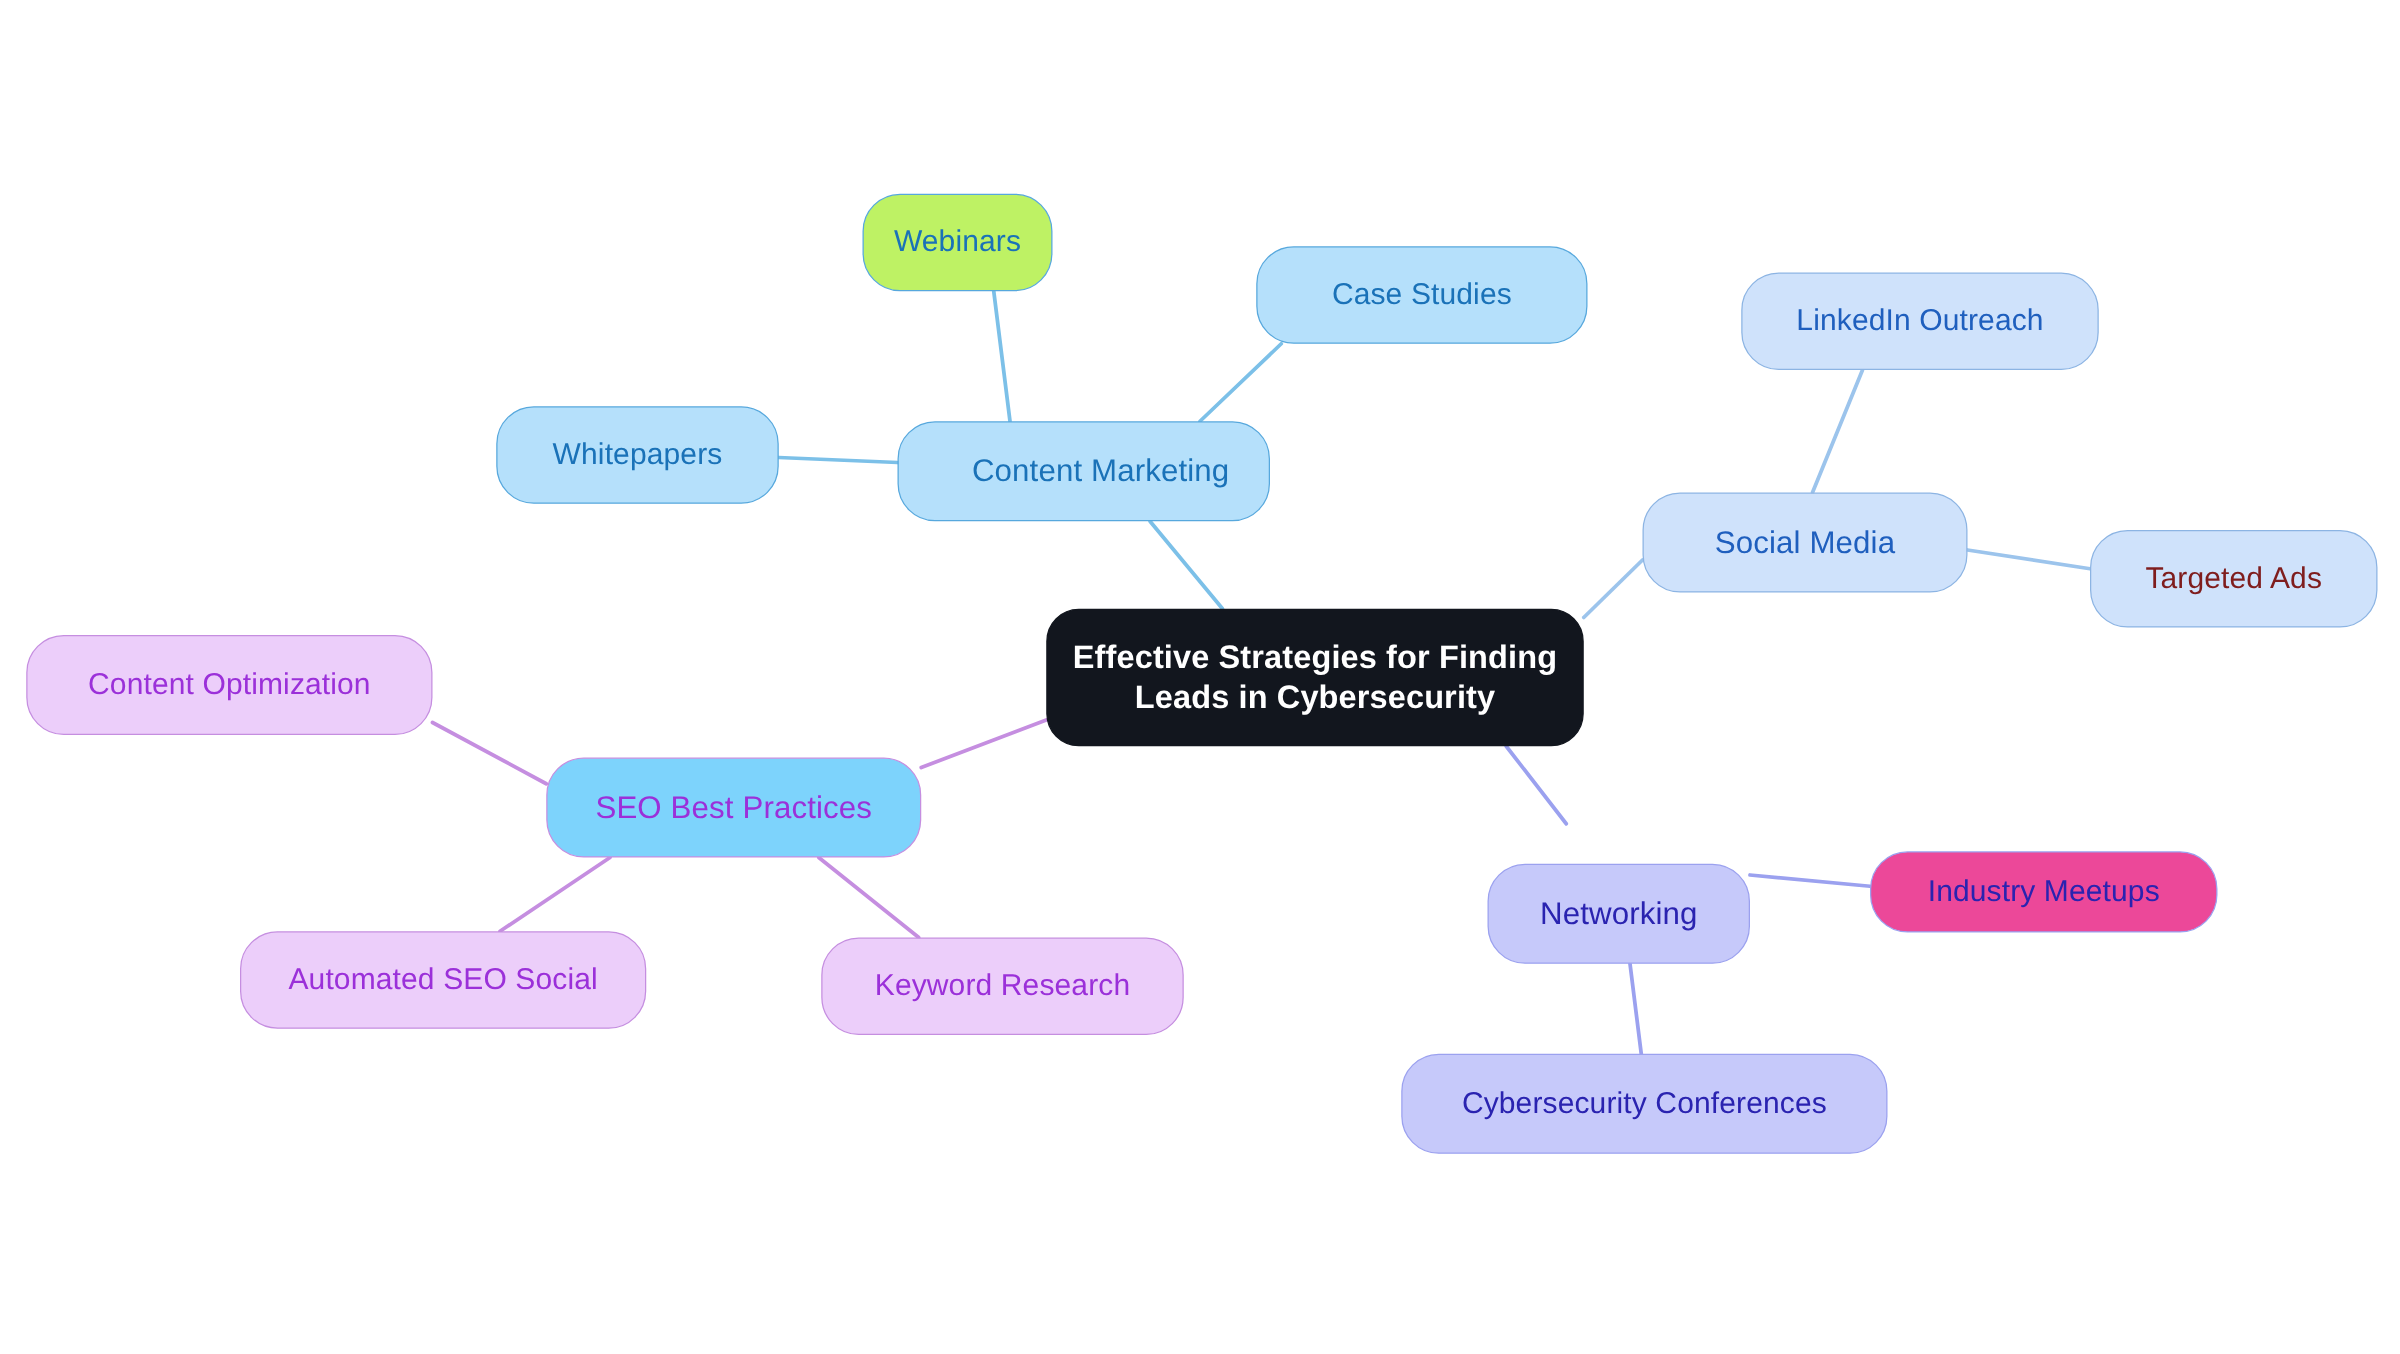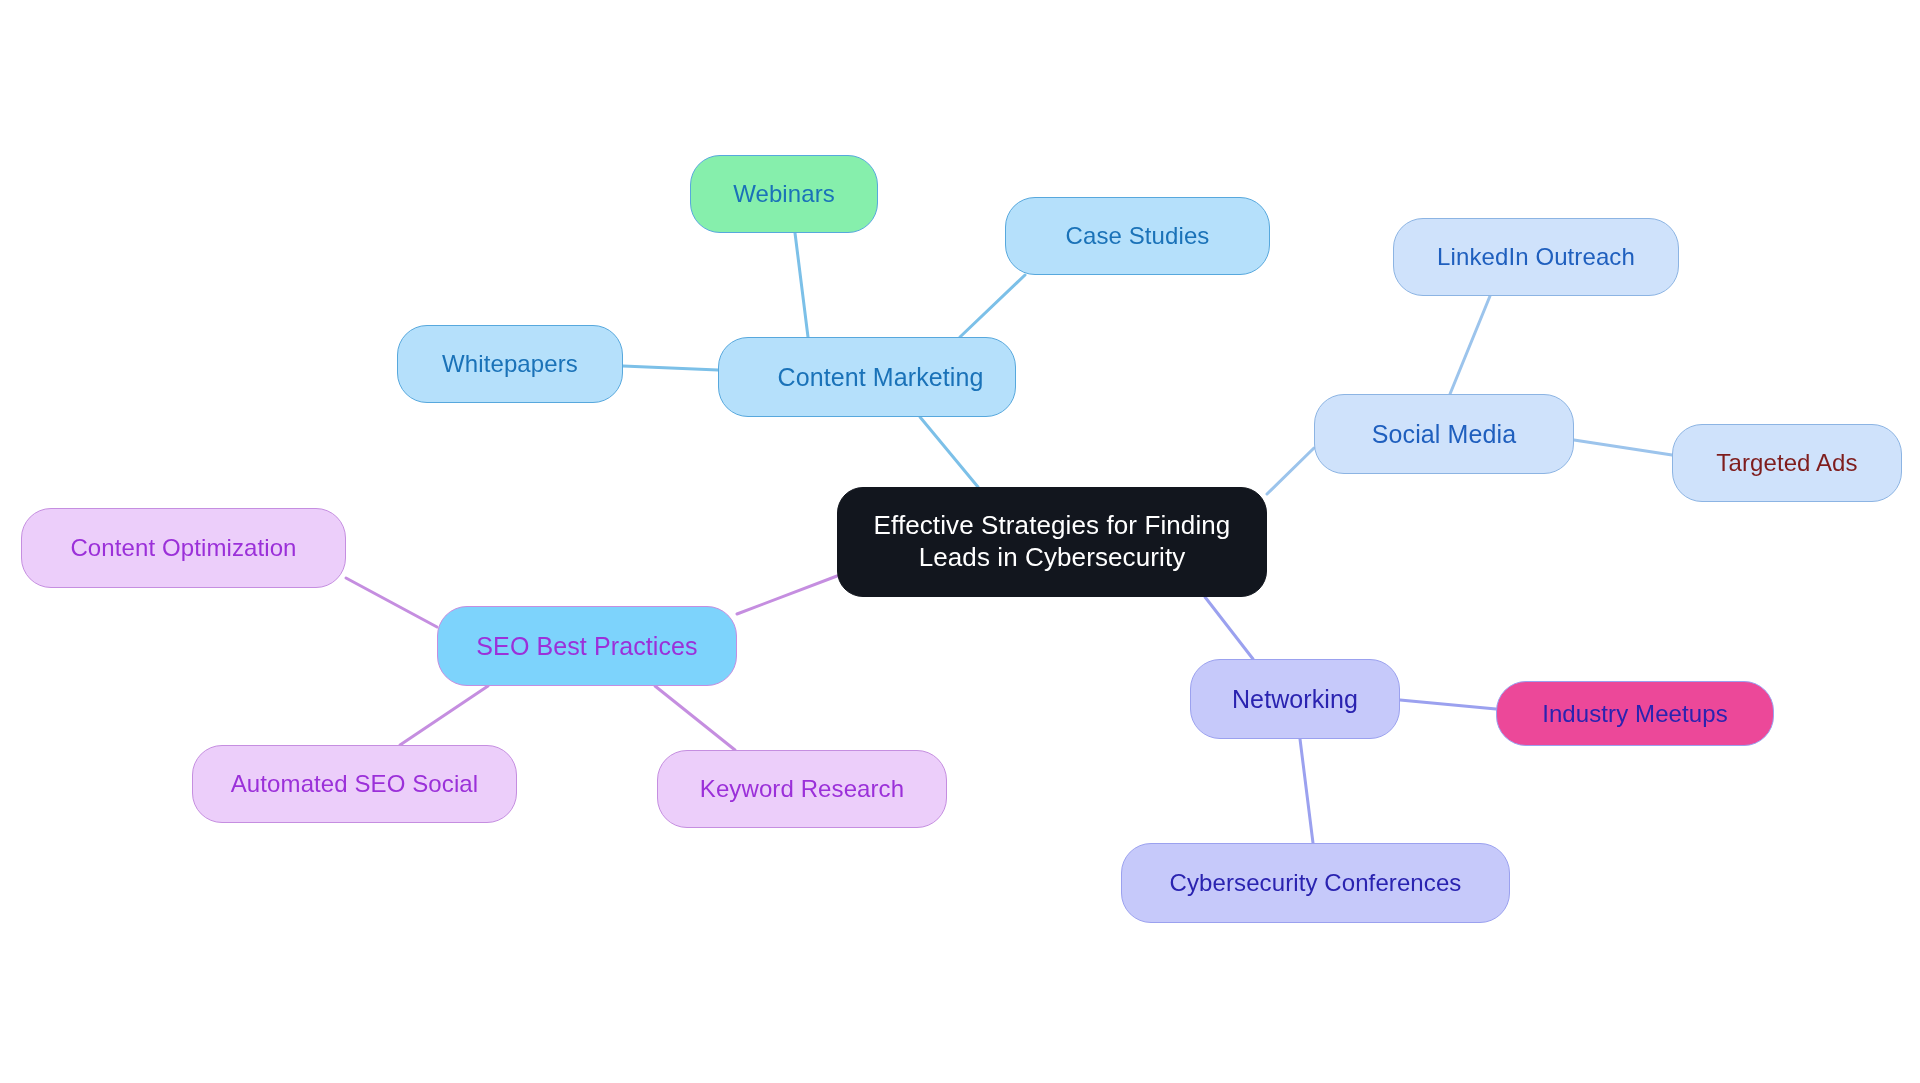--- a/index.html
+++ b/index.html
@@ -38,21 +38,21 @@
     white-space: pre;
     line-height: 1.22;
     letter-spacing: 0.1px;
   }
   .node-root {
     background: #12161e;
     border-color: #12161e;
     color: #ffffff;
     border-radius: 26px;
     font-size: 26px;
-    font-weight: 400;
+    font-weight: 700;
     z-index: 5;
   }
   .node-branch {
     font-size: 25px;
     font-weight: 400;
     border-radius: 30px;
     z-index: 4;
   }
   .node-leaf {
     font-size: 24px;
@@ -78,27 +78,27 @@
       <line x1="1400" y1="700" x2="1496" y2="709" stroke="#9ba1ef" stroke-width="3" stroke-linecap="round"></line>
       <line x1="1300" y1="739" x2="1313" y2="843" stroke="#9ba1ef" stroke-width="3" stroke-linecap="round"></line>
       <line x1="437" y1="627" x2="346" y2="578" stroke="#c58ee0" stroke-width="3" stroke-linecap="round"></line>
       <line x1="488" y1="686" x2="400" y2="745" stroke="#c58ee0" stroke-width="3" stroke-linecap="round"></line>
       <line x1="655" y1="686" x2="735" y2="750" stroke="#c58ee0" stroke-width="3" stroke-linecap="round"></line>
     </svg>
   <div id="node-layer">
       <div class="node node-root" style="left: 837px; top: 487px; width: 430px; height: 110px; background: rgb(18, 22, 30); border-color: rgb(18, 22, 30); color: rgb(255, 255, 255);">Effective Strategies for Finding
 Leads in Cybersecurity</div>
       <div class="node node-branch" style="left: 718px; top: 337px; width: 298px; height: 80px; background: rgb(181, 224, 251); border-color: rgb(87, 168, 221); color: rgb(26, 114, 184); padding-left: 27px;">Content Marketing</div>
-      <div class="node node-leaf" style="left: 690px; top: 155px; width: 188px; height: 78px; background: #86efac; border-color: rgb(87, 168, 221); color: rgb(26, 114, 184);">Webinars</div>
+      <div class="node node-leaf" style="left: 690px; top: 155px; width: 152px; height: 78px; background: #bef264; border-color: rgb(87, 168, 221); color: rgb(26, 114, 184);">Webinars</div>
       <div class="node node-leaf" style="left: 1005px; top: 197px; width: 265px; height: 78px; background: rgb(181, 224, 251); border-color: rgb(87, 168, 221); color: rgb(26, 114, 184);">Case Studies</div>
       <div class="node node-leaf" style="left: 397px; top: 325px; width: 226px; height: 78px; background: rgb(181, 224, 251); border-color: rgb(87, 168, 221); color: rgb(26, 114, 184);">Whitepapers</div>
       <div class="node node-branch" style="left: 1314px; top: 394px; width: 260px; height: 80px; background: rgb(207, 226, 251); border-color: rgb(140, 180, 227); color: rgb(31, 95, 190);">Social Media</div>
       <div class="node node-leaf" style="left: 1393px; top: 218px; width: 286px; height: 78px; background: rgb(207, 226, 251); border-color: rgb(140, 180, 227); color: rgb(31, 95, 190);">LinkedIn Outreach</div>
       <div class="node node-leaf" style="left: 1672px; top: 424px; width: 230px; height: 78px; background: rgb(207, 226, 251); border-color: rgb(140, 180, 227); color: #7f1d1d;">Targeted Ads</div>
-      <div class="node node-branch" style="left: 1190px; top: 659px; width: 210px; height: 80px; background: rgb(198, 201, 250); border-color: rgb(155, 161, 239); color: rgb(42, 35, 176); text-align: right;">Networking</div>
+      <div class="node node-branch" style="left: 1190px; top: 691px; width: 210px; height: 80px; background: rgb(198, 201, 250); border-color: rgb(155, 161, 239); color: rgb(42, 35, 176); text-align: right;">Networking</div>
       <div class="node node-leaf" style="left: 1496px; top: 681px; width: 278px; height: 65px; background: #ec4899; border-color: rgb(155, 161, 239); color: rgb(42, 35, 176);">Industry Meetups</div>
       <div class="node node-leaf" style="left: 1121px; top: 843px; width: 389px; height: 80px; background: rgb(198, 201, 250); border-color: rgb(155, 161, 239); color: rgb(42, 35, 176);">Cybersecurity Conferences</div>
       <div class="node node-branch" style="left: 437px; top: 606px; width: 300px; height: 80px; background: #7dd3fc; border-color: rgb(197, 142, 224); color: rgb(155, 48, 217);">SEO Best Practices</div>
       <div class="node node-leaf" style="left: 21px; top: 508px; width: 325px; height: 80px; background: rgb(236, 206, 250); border-color: rgb(197, 142, 224); color: rgb(155, 48, 217);">Content Optimization</div>
       <div class="node node-leaf" style="left: 192px; top: 745px; width: 325px; height: 78px; background: rgb(236, 206, 250); border-color: rgb(197, 142, 224); color: rgb(155, 48, 217);">Automated SEO Social</div>
       <div class="node node-leaf" style="left: 657px; top: 750px; width: 290px; height: 78px; background: rgb(236, 206, 250); border-color: rgb(197, 142, 224); color: rgb(155, 48, 217);">Keyword Research</div>
     </div>
 </div>
 
 </body></html>

